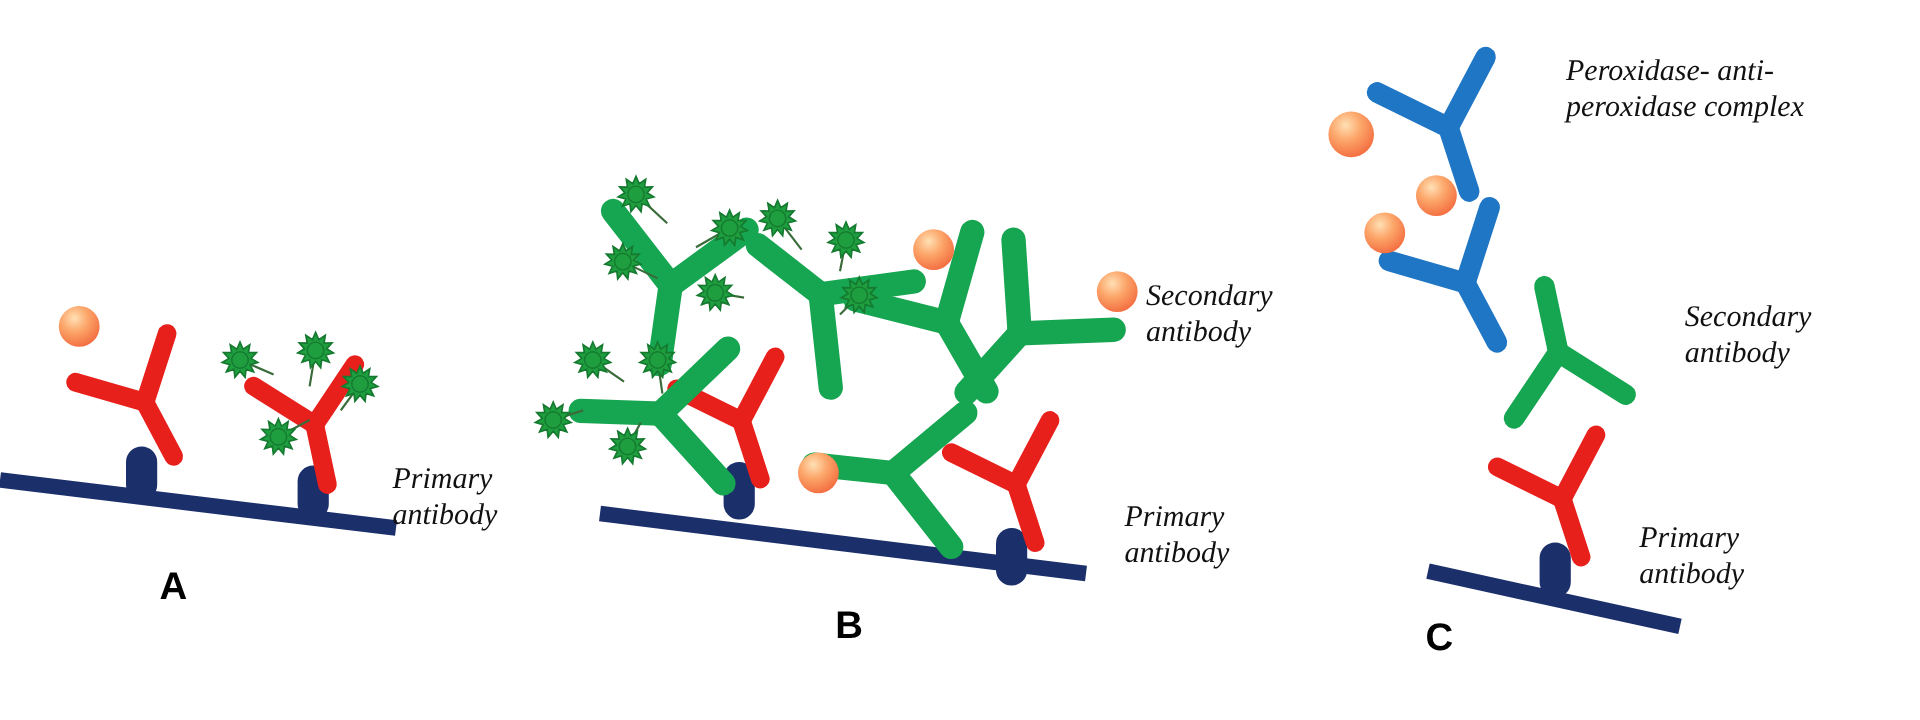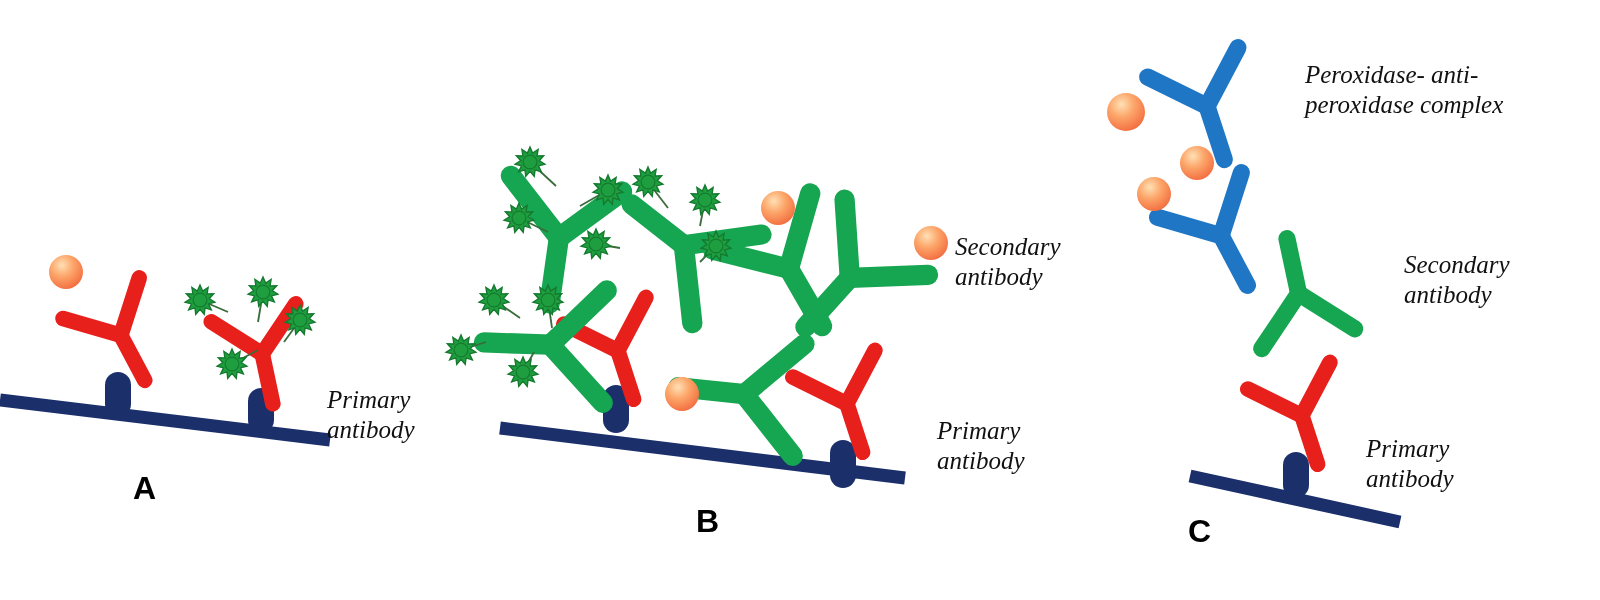--- a/index.html
+++ b/index.html
@@ -198,21 +198,21 @@
   </svg>
   <div id="labels">
       <div class="lbl" style="left: 327px; top: 385px;">Primary
 antibody</div>
       <div class="panel-letter" style="left: 133px; top: 470px;">A</div>
       <div class="lbl" style="left: 955px; top: 232px;">Secondary
 antibody</div>
       <div class="lbl" style="left: 937px; top: 416px;">Primary
 antibody</div>
       <div class="panel-letter" style="left: 696px; top: 503px;">B</div>
-      <div class="lbl" style="left: 1305px; top: 60px;">Peroxidase- anti-
+      <div class="lbl" style="left: 1305px; top: 45px;">Peroxidase- anti-
 peroxidase complex</div>
       <div class="lbl" style="left: 1404px; top: 250px;">Secondary
 antibody</div>
       <div class="lbl" style="left: 1366px; top: 434px;">Primary
 antibody</div>
       <div class="panel-letter" style="left: 1188px; top: 513px;">C</div>
     </div>
 </div>
 
 </body></html>

